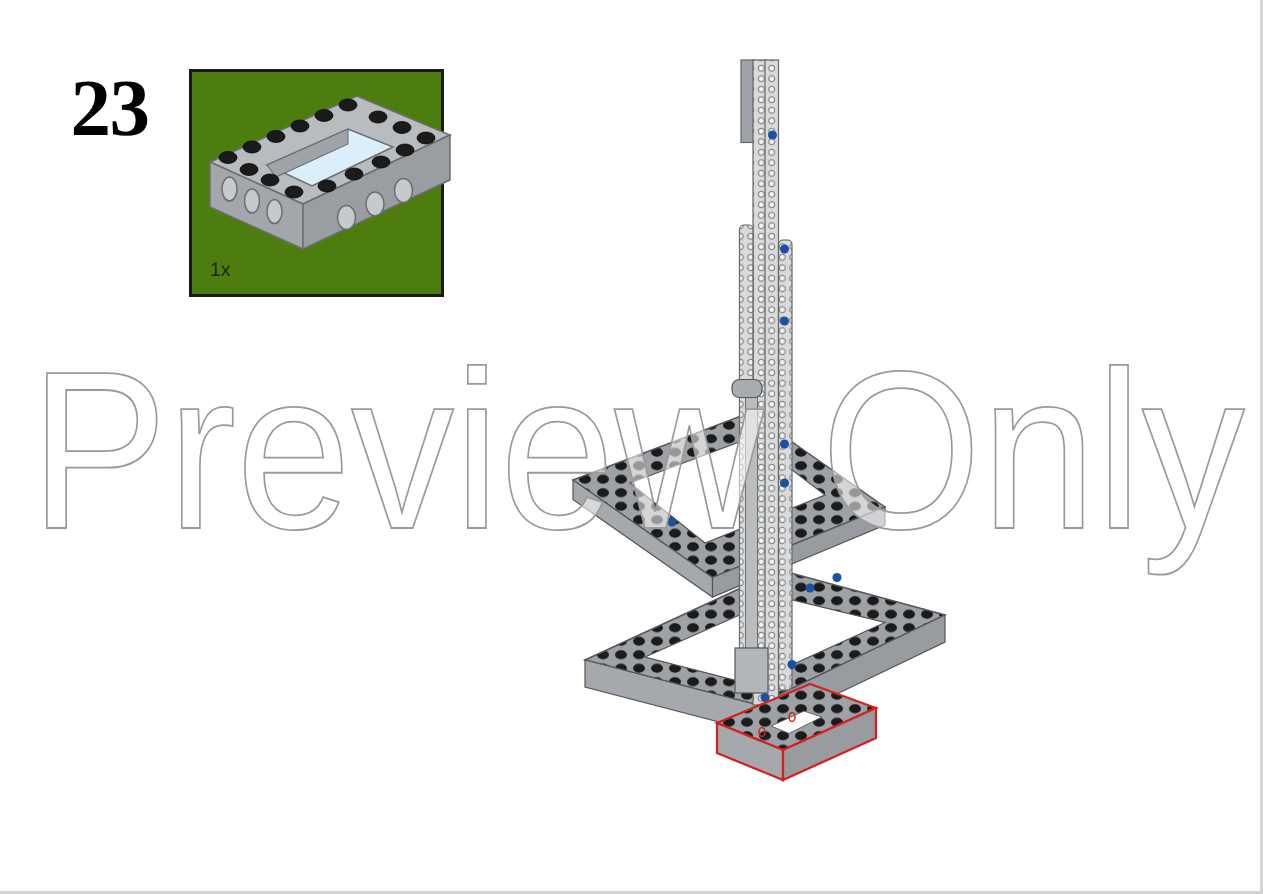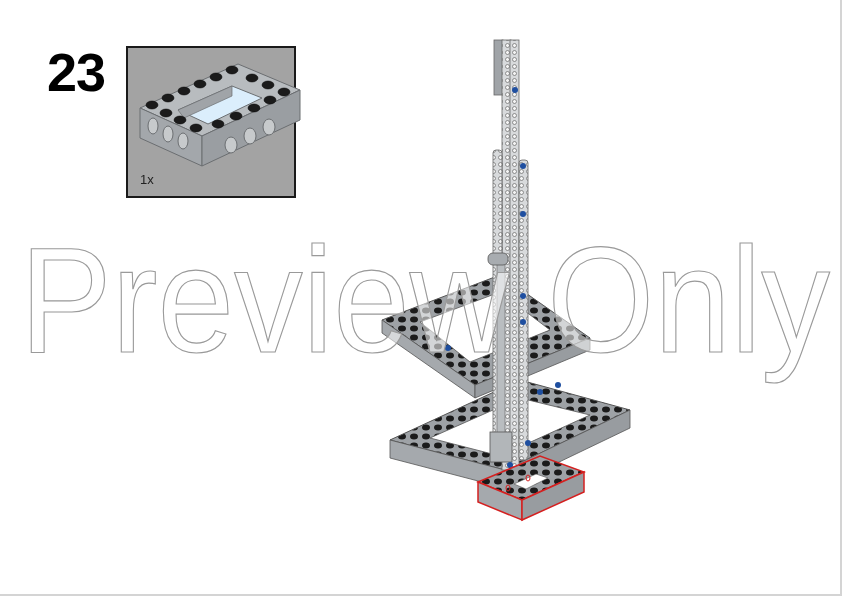--- a/index.html
+++ b/index.html
@@ -1,19 +1,19 @@
 <!DOCTYPE html>
 <html><head>
   <meta charset="utf-8">
   <style>
     html, body { margin: 0; padding: 0; background: #ffffff; }
     body { width: 842px; height: 596px; position: relative; overflow: hidden; font-family: "Liberation Sans", sans-serif; }
     .page { position: absolute; left: 0; top: 0; width: 840px; height: 594px; background: #ffffff; border-right: 2px solid #d4d4d4; border-bottom: 2px solid #d4d4d4; }
-    .step-number { position: absolute; left: 47px; top: 42px; font-family: Liberation Sans, sans-serif; font-weight: bold; font-size: 54px; line-height: 60px; color: #000; letter-spacing: -1px; }
-    .callout { position: absolute; left: 126px; top: 46px; width: 170px; height: 152px; background: #a3a3a3; border: 2px solid #1a1a1a; box-sizing: border-box; }
+    .step-number { position: absolute; left: 47px; top: 42px; font-family: Liberation Serif, serif; font-weight: bold; font-size: 54px; line-height: 60px; color: #000; letter-spacing: -1px; }
+    .callout { position: absolute; left: 126px; top: 46px; width: 170px; height: 152px; background: #4d7c0f; border: 2px solid #1a1a1a; box-sizing: border-box; }
     .callout svg { position: absolute; left: 0; top: 0; }
     .qty { position: absolute; left: 12px; top: 124px; font-size: 13px; color: #222; }
     .model { position: absolute; left: 0; top: 0; }
     .watermark { position: absolute; left: 0; top: 0; pointer-events: none; }
   </style>
 </head>
 <body>
 
 <div class="page">
 

